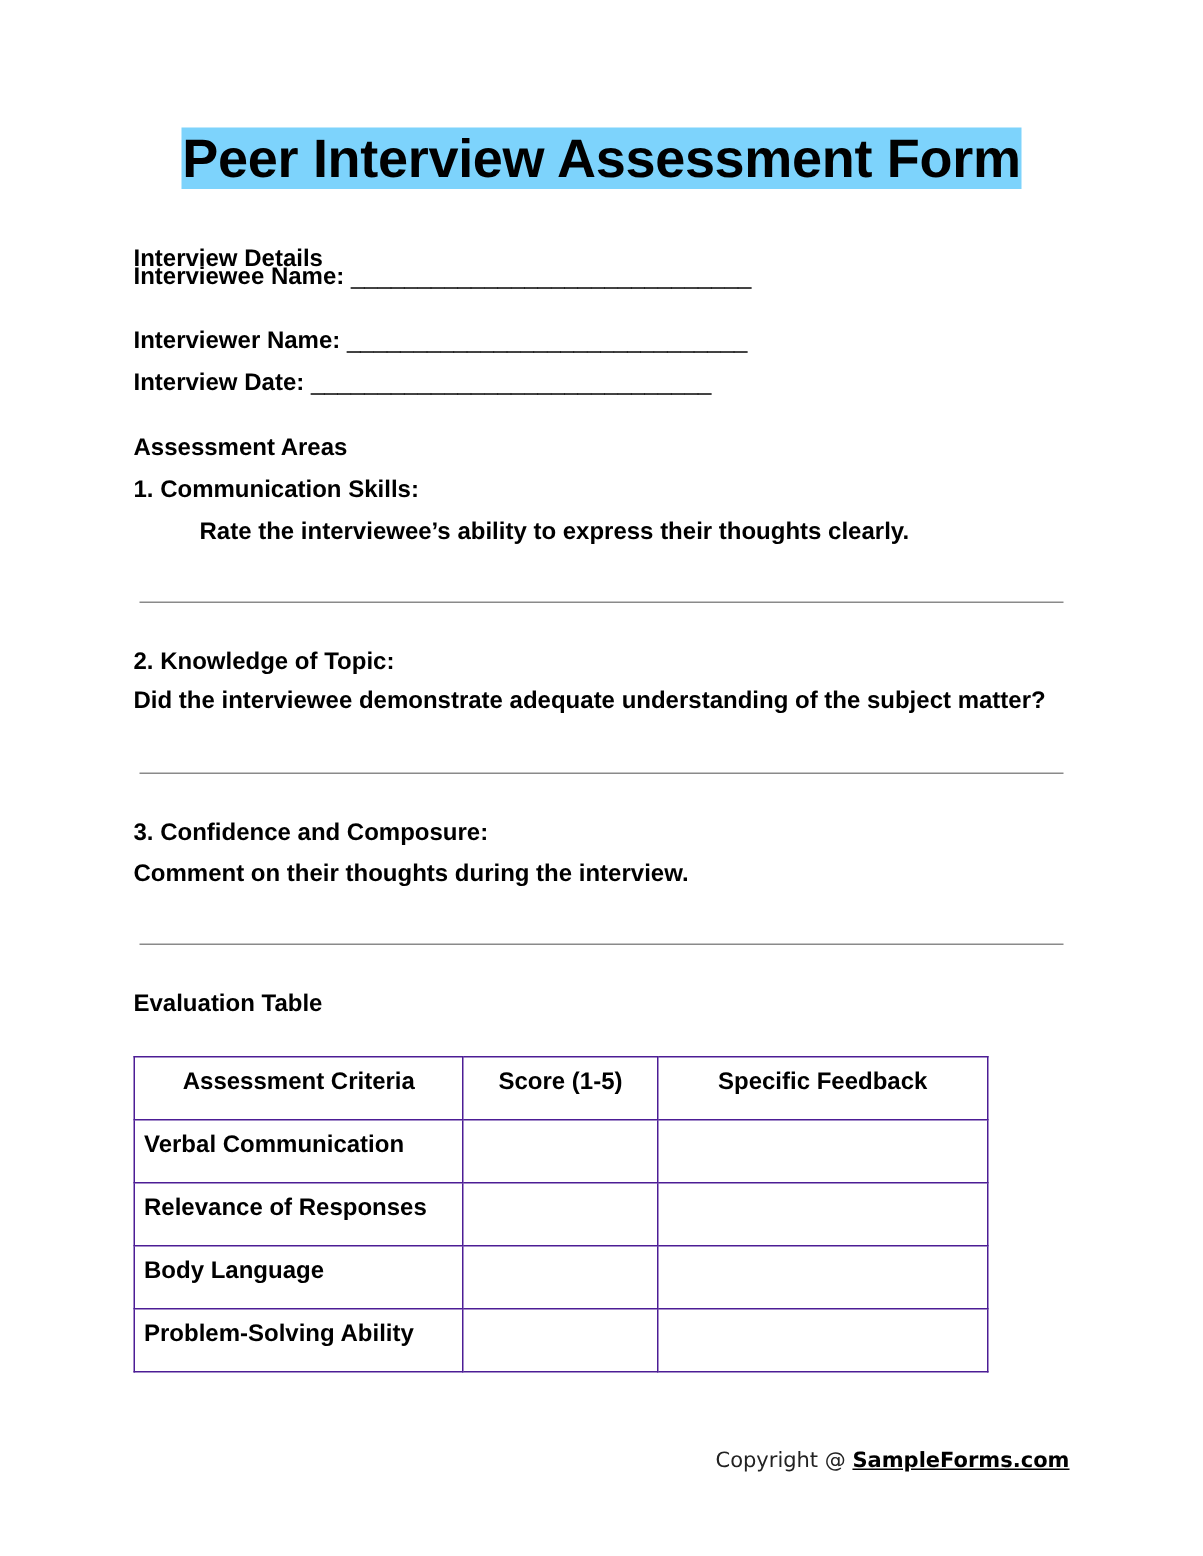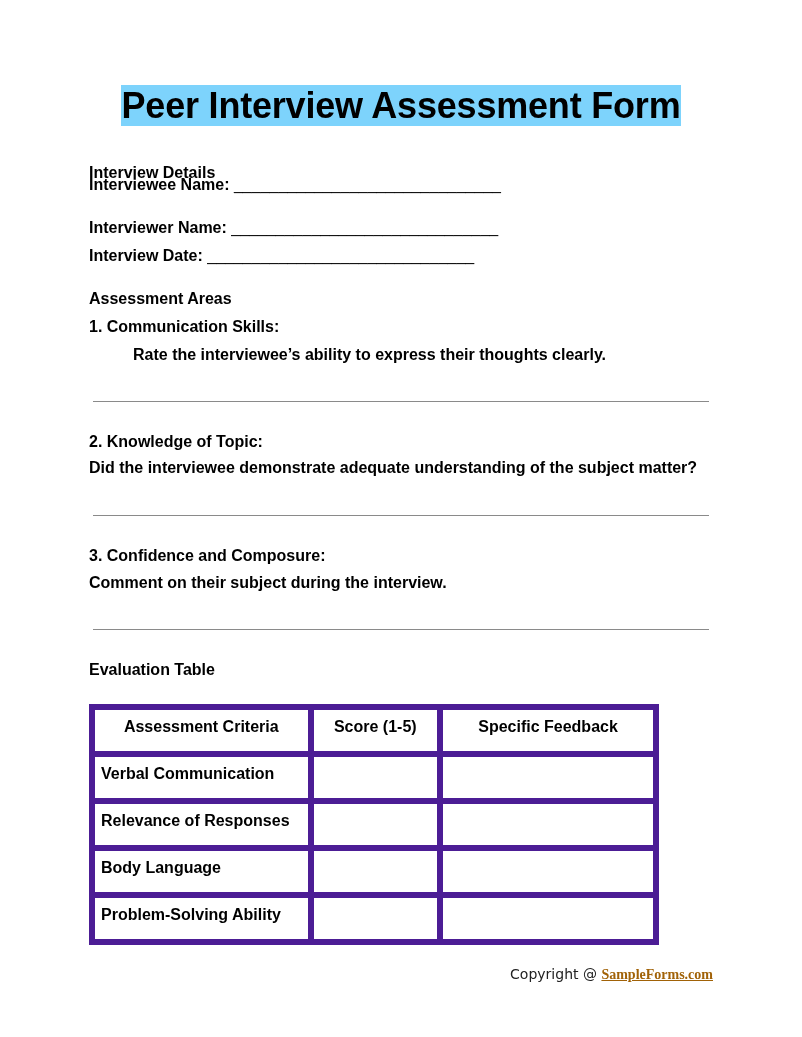--- a/index.html
+++ b/index.html
@@ -2,26 +2,26 @@
 <html><head>
   <meta charset="utf-8">
   <style>
     html, body { margin: 0; padding: 0; background: #ffffff; }
     body { width: 802px; height: 1037px; position: relative; font-family: "Liberation Sans", sans-serif; color: #000; overflow: hidden; }
     .title-wrap { position: absolute; top: 85px; left: 0; width: 802px; text-align: center; }
     .title { display: inline-block; background: #7dd3fc; font-weight: bold; font-size: 36px; line-height: 41px; padding: 0 1px; letter-spacing: -0.2px; }
     .txt { position: absolute; left: 89px; font-weight: bold; font-size: 16px; line-height: 18px; white-space: nowrap; }
     .rule { position: absolute; left: 93px; width: 616px; height: 0; border-top: 1px solid #8a8a8a; }
     table.eval { position: absolute; left: 89px; top: 704px; width: 570px; border-collapse: collapse; font-size: 16px; font-weight: bold; }
-    table.eval th, table.eval td { border: 6px solid #4c1d95; vertical-align: top; padding: 8px 6px 0 6px; height: 33px; }
+    table.eval th, table.eval td { border: 1px solid #4c1d95; vertical-align: top; padding: 8px 6px 0 6px; height: 33px; }
     table.eval th { text-align: center; font-weight: bold; }
     table.eval td.crit { text-align: left; }
     .col1 { width: 207px; } .col2 { width: 117px; } .col3 { width: 208px; }
     .footer { position: absolute; top: 966px; right: 89px; font-family: "DejaVu Sans", sans-serif; font-size: 14px; color: #222; white-space: nowrap; }
-    .footer a { color: #a16207; font-weight: bold; text-decoration: underline; font-family: Liberation Serif, serif; }
+    .footer a { color: #000000; font-weight: bold; text-decoration: underline; }
   </style>
 </head>
 <body>
 
 <div class="title-wrap">
   <span class="title">Peer Interview Assessment Form</span>
 </div>
 
 <div class="txt" style="top:164px;text-align:center;">Interview Details</div>
 <div class="txt" style="top:176px;">
@@ -41,21 +41,21 @@
 
 <div class="txt" style="top:318px;">1. Communication Skills:</div>
 <div class="txt" style="top:346px;margin-left:44px;">Rate the interviewee’s ability to express their thoughts clearly.</div>
 <div class="rule" style="top:401px;"></div>
 
 <div class="txt" style="top:433px;">2. Knowledge of Topic:</div>
 <div class="txt" style="top:459px;">Did the interviewee demonstrate adequate understanding of the subject matter?</div>
 <div class="rule" style="top:515px;"></div>
 
 <div class="txt" style="top:547px;">3. Confidence and Composure:</div>
-<div class="txt" style="top:574px;">Comment on their subject during the interview.</div>
+<div class="txt" style="top:574px;">Comment on their thoughts during the interview.</div>
 <div class="rule" style="top:629px;"></div>
 
 <div class="txt" style="top:661px;">Evaluation Table</div>
 
 <table class="eval">
   <thead>
     <tr>
       <th class="col1">Assessment Criteria</th>
       <th class="col2">Score (1-5)</th>
       <th class="col3">Specific Feedback</th>

